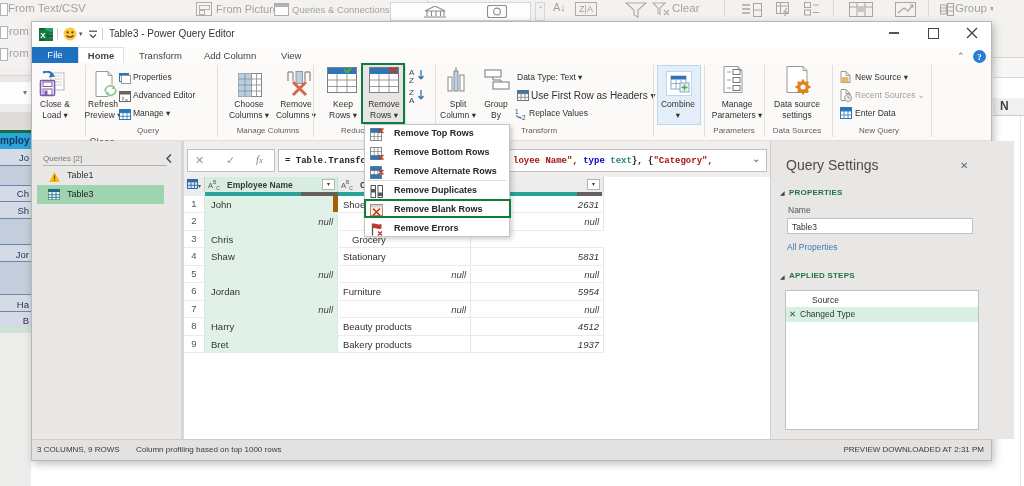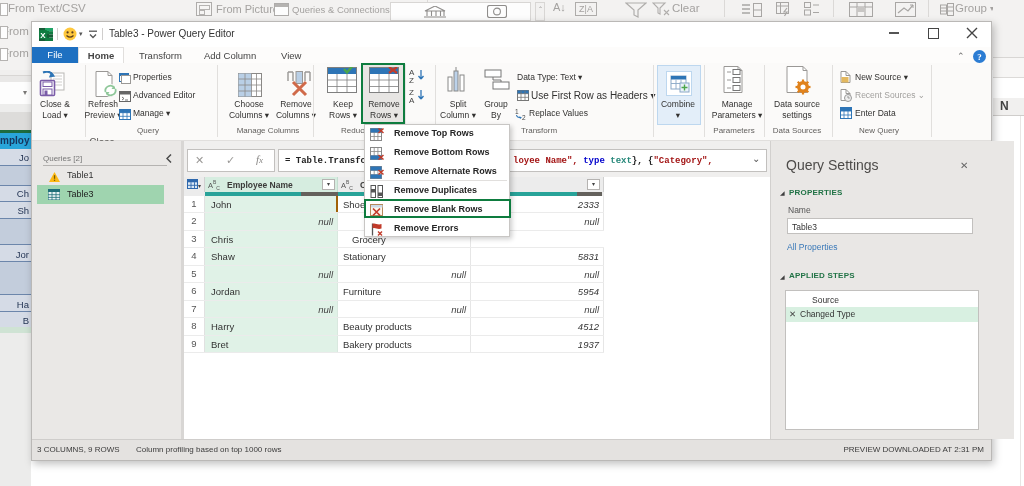--- a/index.html
+++ b/index.html
@@ -462,28 +462,28 @@
       <div class="abs" style="left:0;top:15px;width:420px;height:4px;background:#ececec;"></div>
       <div class="abs" style="left:21px;top:15px;width:96px;height:4px;background:#28a399;"></div>
       <div class="abs" style="left:117px;top:15px;width:37px;height:4px;background:#64615c;"></div>
       <div class="abs" style="left:154px;top:15px;width:133px;height:4px;background:#28a399;"></div>
       <div class="abs" style="left:287px;top:15px;width:106px;height:4px;background:#28a399;"></div>
       <div class="abs" style="left:393px;top:15px;width:25px;height:4px;background:#64615c;"></div>
 
       <div class="abs" id="rows" style="left:0;top:19px;width:420px;height:157px;font-size:9.5px;color:#333;">
           <div class="abs" style="left:0;top:0.00px;width:420px;height:17.44px;border-bottom:1px solid #ebebeb;box-sizing:border-box;">
             <div class="abs" style="left:0;top:0;width:21px;height:100%;border-right:1px solid #e1e1e1;box-sizing:border-box;color:#555;font-size:9.5px;text-align:center;line-height:16px;">1</div>
-            <div class="abs" style="left:21px;top:0;width:133px;height:100%;background:#e0f2e7;border-right:2px solid #a16207;box-sizing:border-box;">
+            <div class="abs" style="left:21px;top:0;width:133px;height:100%;background:#e0f2e7;border-right:5px solid #a16207;box-sizing:border-box;">
               <span style="position:absolute;left:6px;top:3px;">John</span>
             </div>
             <div class="abs" style="left:154px;top:0;width:133px;height:100%;border-right:1px solid #e6e6e6;box-sizing:border-box;">
               <span style="position:absolute;left:5px;top:3px;">Shoes</span>
             </div>
             <div class="abs" style="left:287px;top:0;width:133px;height:100%;border-right:1px solid #e6e6e6;box-sizing:border-box;">
-              <span style="position:absolute;right:4px;top:3px;font-style:italic;">2333</span>
+              <span style="position:absolute;right:4px;top:3px;font-style:italic;">2631</span>
             </div>
           </div>
           <div class="abs" style="left:0;top:17.44px;width:420px;height:17.44px;border-bottom:1px solid #ebebeb;box-sizing:border-box;">
             <div class="abs" style="left:0;top:0;width:21px;height:100%;border-right:1px solid #e1e1e1;box-sizing:border-box;color:#555;font-size:9.5px;text-align:center;line-height:16px;">2</div>
             <div class="abs" style="left:21px;top:0;width:133px;height:100%;background:#e0f2e7;border-right:1px solid #d9e8df;box-sizing:border-box;">
               <span style="position:absolute;right:4px;top:3px;font-style:italic;color:#444;">null</span>
             </div>
             <div class="abs" style="left:154px;top:0;width:133px;height:100%;border-right:1px solid #e6e6e6;box-sizing:border-box;">
               <span style="position:absolute;right:4px;top:3px;font-style:italic;color:#444;">null</span>
             </div>

